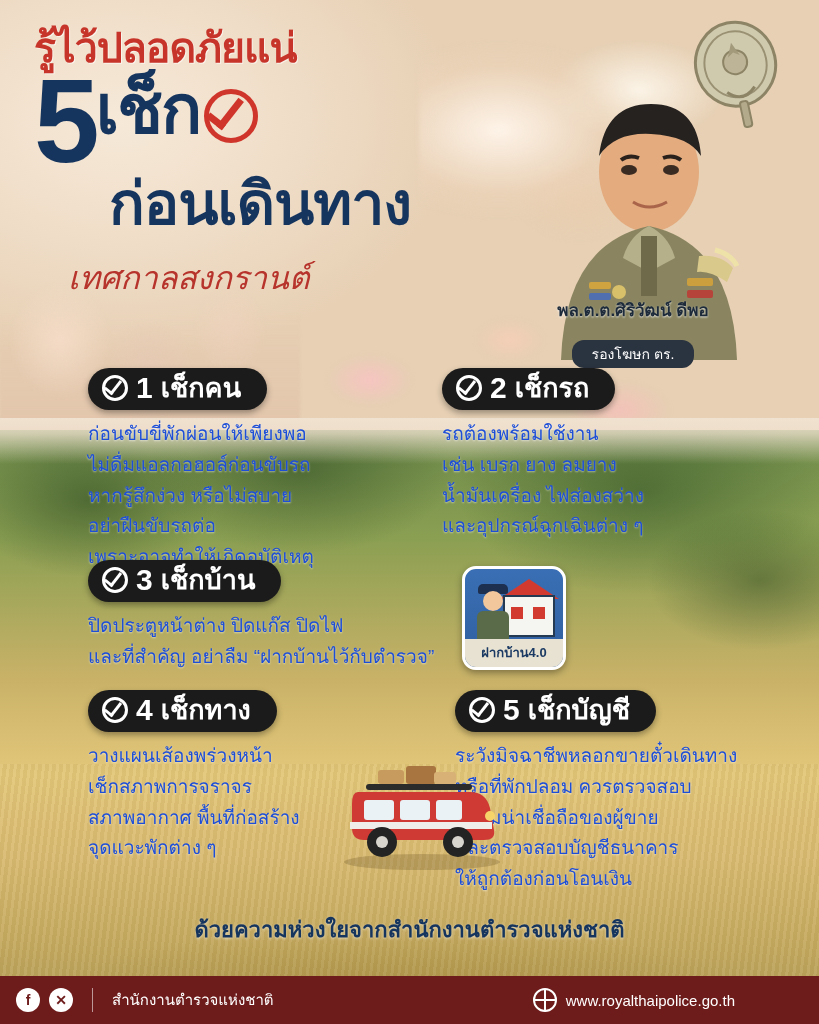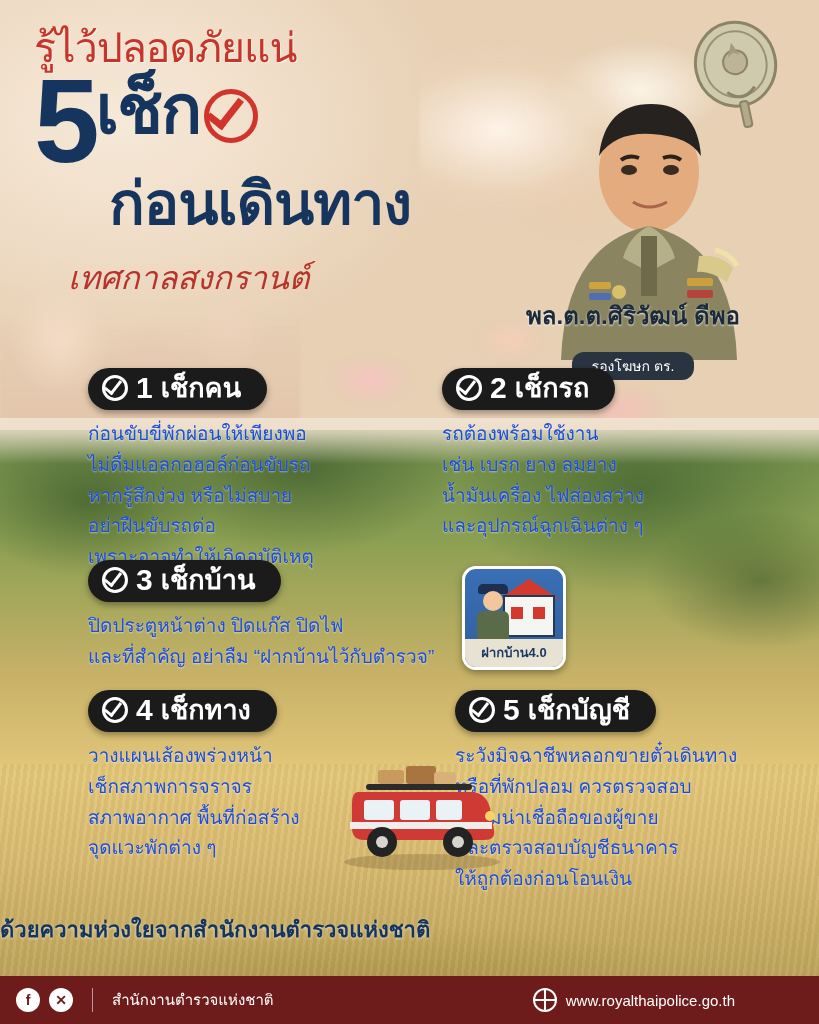--- a/index.html
+++ b/index.html
@@ -75,21 +75,21 @@
     position: absolute; right: 28px; top: 12px; width: 108px; height: 118px;
     transform: rotate(-12deg);
   }
   
   .officer {
     position: absolute; right: 28px; top: 60px; width: 290px; height: 300px;
   }
   
   .headline { position: absolute; left: 34px; top: 26px; width: 520px; }
   .hl-line1 {
-    font-size: 41px; font-weight: normal; color: #c7342a;
+    font-size: 41px; font-weight: bold; color: #c7342a;
     letter-spacing: -1px; line-height: 1.1;
     text-shadow: 1px 1px 0 rgba(255,255,255,.6);
   }
   .hl-row { display: flex; align-items: flex-start; margin-top: -4px; }
   .hl-5 {
     font-size: 118px; font-weight: bold; color: #16355e;
     line-height: .92; letter-spacing: -6px;
   }
   .hl-check {
     font-size: 68px; font-weight: bold; color: #16355e;
@@ -113,21 +113,21 @@
   }
   .hl-line4 {
     font-size: 32px; color: #b7342c; margin-top: 2px; margin-left: 34px;
     font-style: italic; letter-spacing: 0px;
   }
   
   .officer-name {
     position: absolute; right: 46px; top: 296px; width: 280px; text-align: center;
   }
   .officer-name .nm {
-    font-size: 24px; font-weight: bold; color: #1d2a3a;
+    font-size: 17px; font-weight: bold; color: #1d2a3a;
     text-shadow: 0 1px 2px rgba(255,255,255,.8);
   }
   .officer-name .role {
     display: inline-block; margin-top: 17px; padding: 3px 20px;
     background: #2a3340; color: #fff; font-size: 14px; border-radius: 12px;
   }
   
   .card { position: absolute; }
   .pill {
     display: inline-flex; align-items: center; gap: 8px;
@@ -180,21 +180,21 @@
   }
   .fakbaan .label {
     position: absolute; left: 0; bottom: 0; width: 100%;
     background: #e8e2d2; color: #1b3a63; font-size: 13px; font-weight: bold;
     text-align: center; padding: 3px 0 4px;
   }
   
   .van { position: absolute; left: 330px; top: 758px; width: 180px; height: 115px; }
   
   .credit {
-    position: absolute; left: 0; top: 912px; width: 819px; text-align: left;
+    position: absolute; left: 0; top: 912px; width: 819px; text-align: center;
     font-size: 22px; color: #16355e; font-weight: bold;
     text-shadow: 0 1px 3px rgba(255,255,255,.6);
   }
   
   .bottombar {
     position: absolute; left: 0; bottom: 0; width: 819px; height: 48px;
     background: #6e1b1b;
     display: flex; align-items: center;
   }
   .bottombar .left { display: flex; align-items: center; gap: 9px; padding-left: 16px; }

